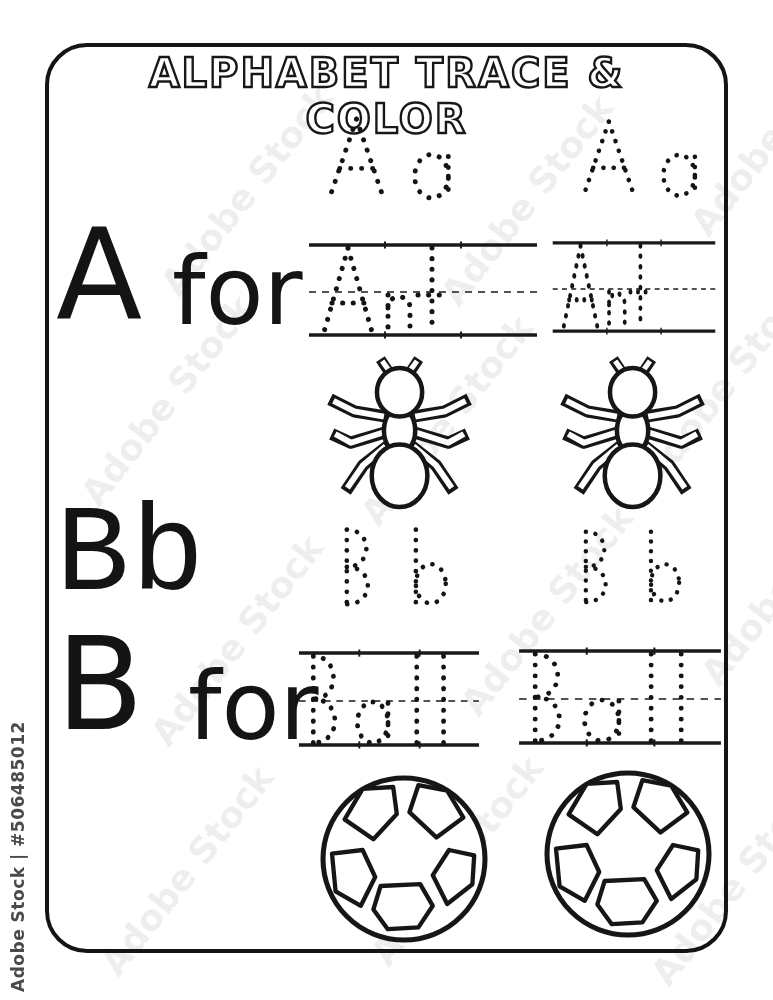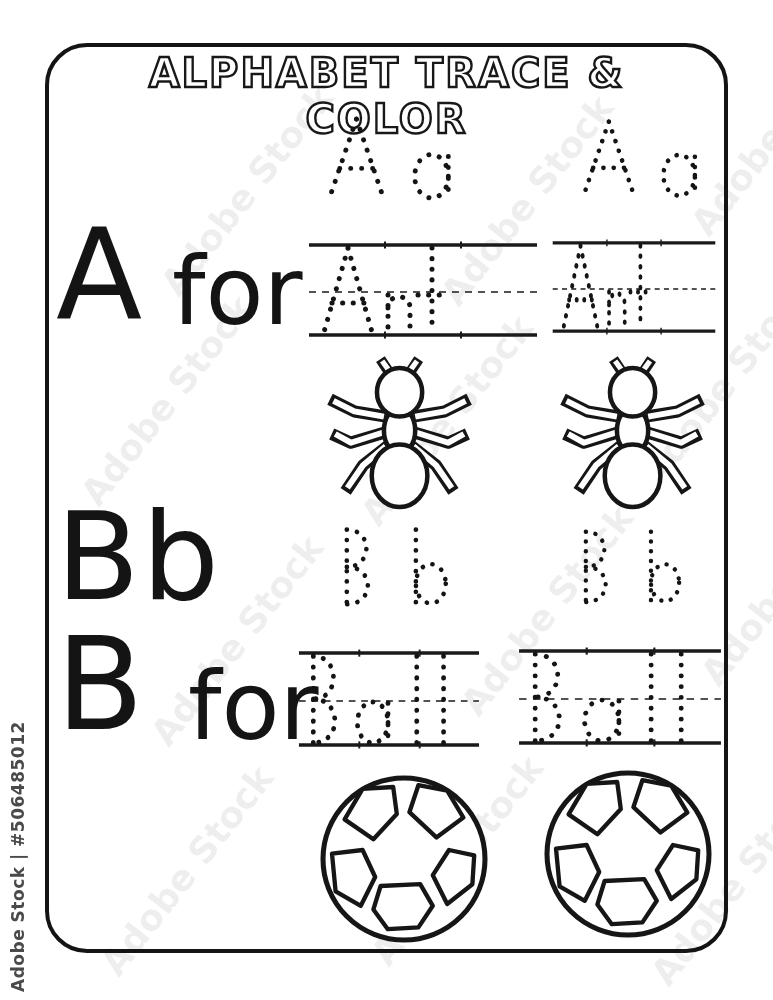--- a/index.html
+++ b/index.html
@@ -165,21 +165,21 @@
           <path d="M49,11 L54,4" stroke-width="3"></path>
       </g>
     </g>
     <g fill="#ffffff" stroke="#161616" stroke-width="2.6">
       <ellipse cx="44" cy="44" rx="9" ry="13"></ellipse>
       <ellipse cx="44" cy="22" rx="13" ry="14"></ellipse>
       <ellipse cx="44" cy="70" rx="16" ry="18"></ellipse>
     </g>
   </svg>
 
-  <div class="solid-letters" style="left:56px;top:496px;font-size:122px;letter-spacing:2px;">Bb</div>
+  <div class="solid-letters" style="left:56px;top:496px;font-size:122px;letter-spacing:2px;font-family:Liberation Mono, monospace;">Bb</div>
 
   <svg class="abs" style="left:330px;top:520px" width="140" height="92" viewBox="0 0 150 90" aria-label="Bb">
     <g fill="none" stroke="#141414" stroke-width="5" stroke-linecap="round" stroke-dasharray="0.1 11">
       <path d="M18,6 L18,86 M18,6 C46,6 46,46 18,46 M18,46 C48,46 48,86 18,86"></path>
       <path d="M92,6 L92,86"></path>
       <ellipse cx="108" cy="64" rx="16" ry="21"></ellipse>
     </g>
   </svg>
   <svg class="abs" style="left:570px;top:520px" width="132" height="92" viewBox="0 0 150 90" aria-label="Bb">
     <g fill="none" stroke="#141414" stroke-width="5" stroke-linecap="round" stroke-dasharray="0.1 11">

